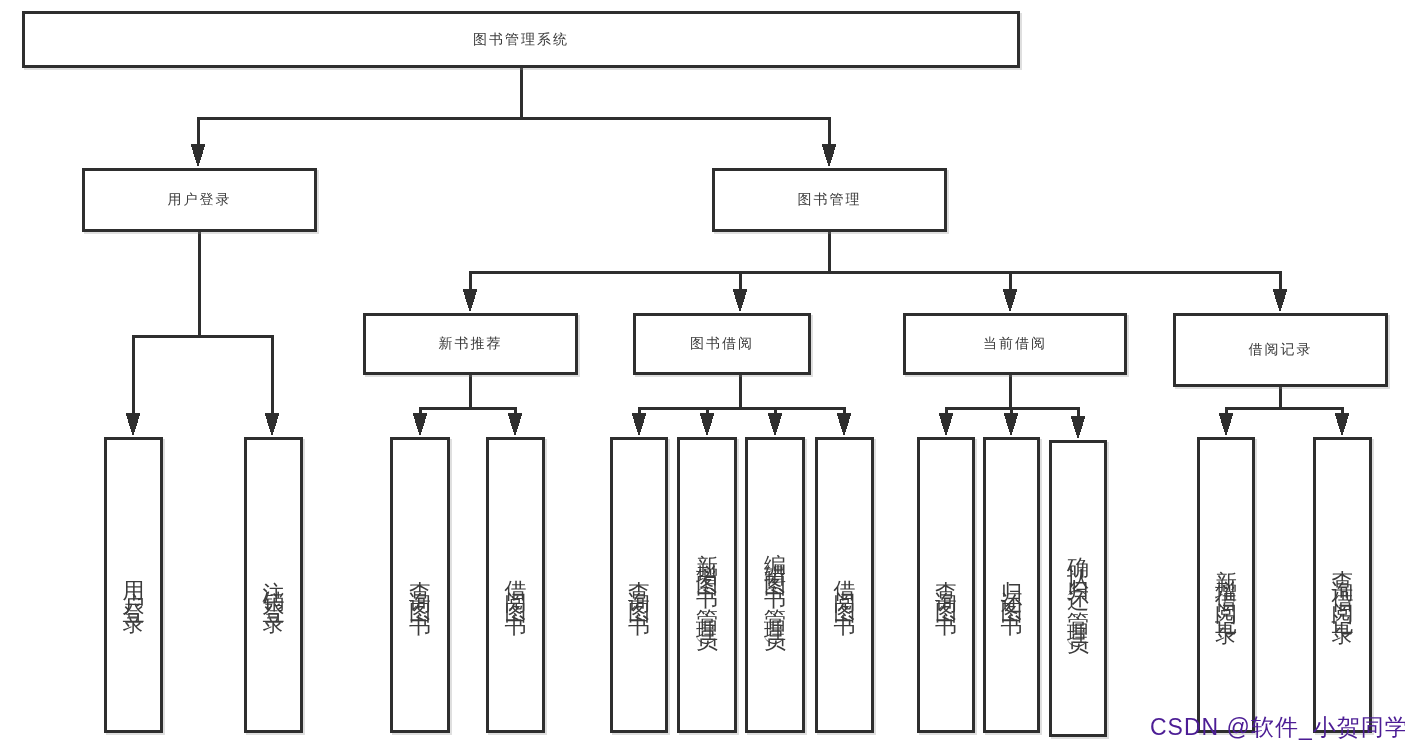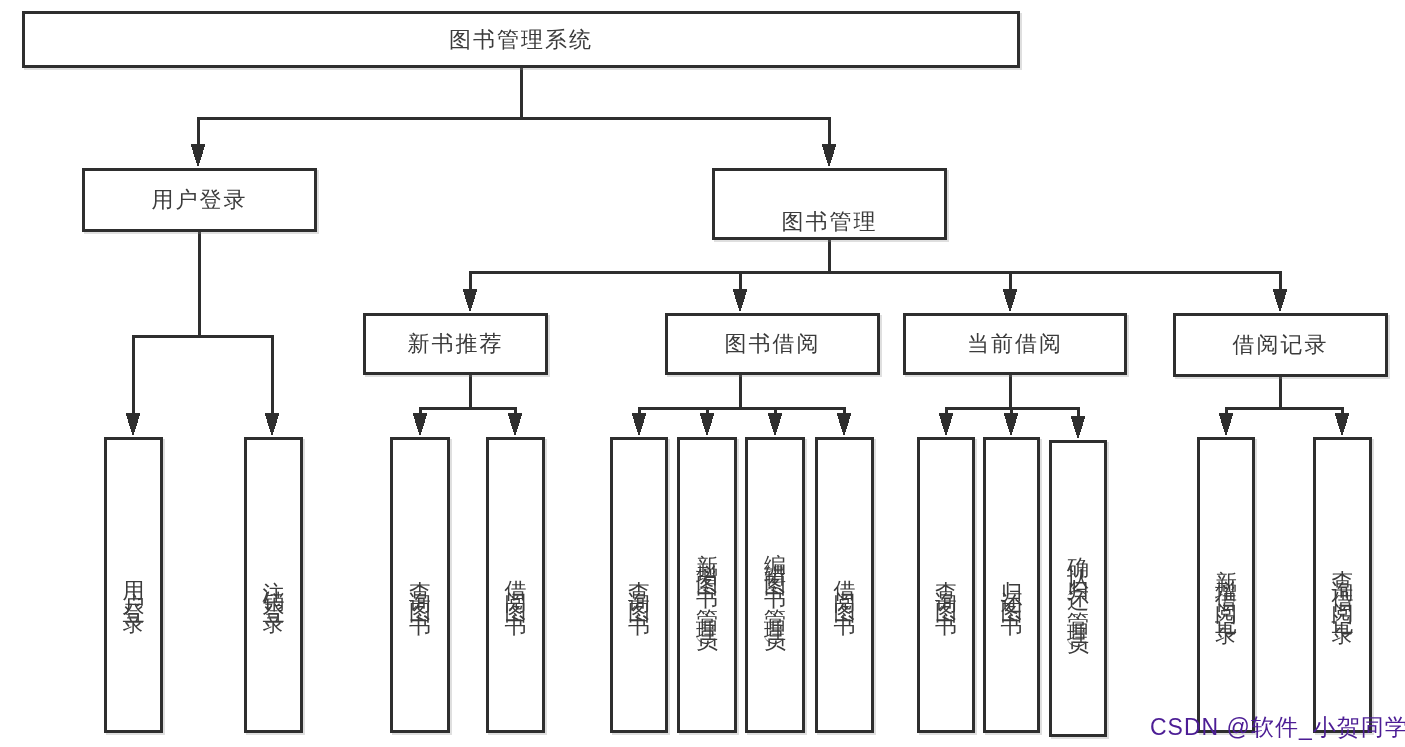--- a/index.html
+++ b/index.html
@@ -22,21 +22,21 @@
     position: absolute;
     box-sizing: border-box;
     border: 3px solid #2e2e2e;
     background: #ffffff;
     display: flex;
     align-items: center;
     justify-content: center;
     color: #3b3b3b;
     box-shadow: 2px 2px 0 rgba(140,140,140,0.28);
   }
-  .hbox { font-size: 22px; letter-spacing: 2px; }
+  .hbox { font-size: 14px; letter-spacing: 2px; }
   .vbox { font-size: 22px; }
   .vtext {
     writing-mode: vertical-rl;
     text-orientation: mixed;
     letter-spacing: 11px;
     white-space: nowrap;
     line-height: 1;
   }
   .watermark {
     position: absolute;
@@ -131,34 +131,34 @@
     </g>
   </svg>
 
   <div class="node hbox" style="left:22px; top:11px; width:998px; height:57px;">
     <span>图书管理系统</span>
   </div>
 
   <div class="node hbox" style="left:82px; top:168px; width:235px; height:64px;">
     <span>用户登录</span>
   </div>
-  <div class="node hbox" style="left:712px; top:168px; width:235px; height:72px;align-items:flex-end;">
+  <div class="node hbox" style="left:712px; top:168px; width:235px; height:64px;">
     <span>图书管理</span>
   </div>
 
-  <div class="node hbox" style="left:363px; top:313px; width:185px; height:62px;">
+  <div class="node hbox" style="left:363px; top:313px; width:215px; height:62px;">
     <span>新书推荐</span>
   </div>
-  <div class="node hbox" style="left:633px; top:313px; width:215px; height:62px;margin-left:32px;">
+  <div class="node hbox" style="left:633px; top:313px; width:178px; height:62px;">
     <span>图书借阅</span>
   </div>
   <div class="node hbox" style="left:903px; top:313px; width:224px; height:62px;">
     <span>当前借阅</span>
   </div>
-  <div class="node hbox" style="left:1173px; top:313px; width:215px; height:64px;">
+  <div class="node hbox" style="left:1173px; top:313px; width:215px; height:74px;">
     <span>借阅记录</span>
   </div>
 
   <div class="node vbox" style="left:104px; top:437px; width:59px; height:296px;">
     <span class="vtext">用户登录</span>
   </div>
   <div class="node vbox" style="left:244px; top:437px; width:59px; height:296px;">
     <span class="vtext">注销登录</span>
   </div>
 

